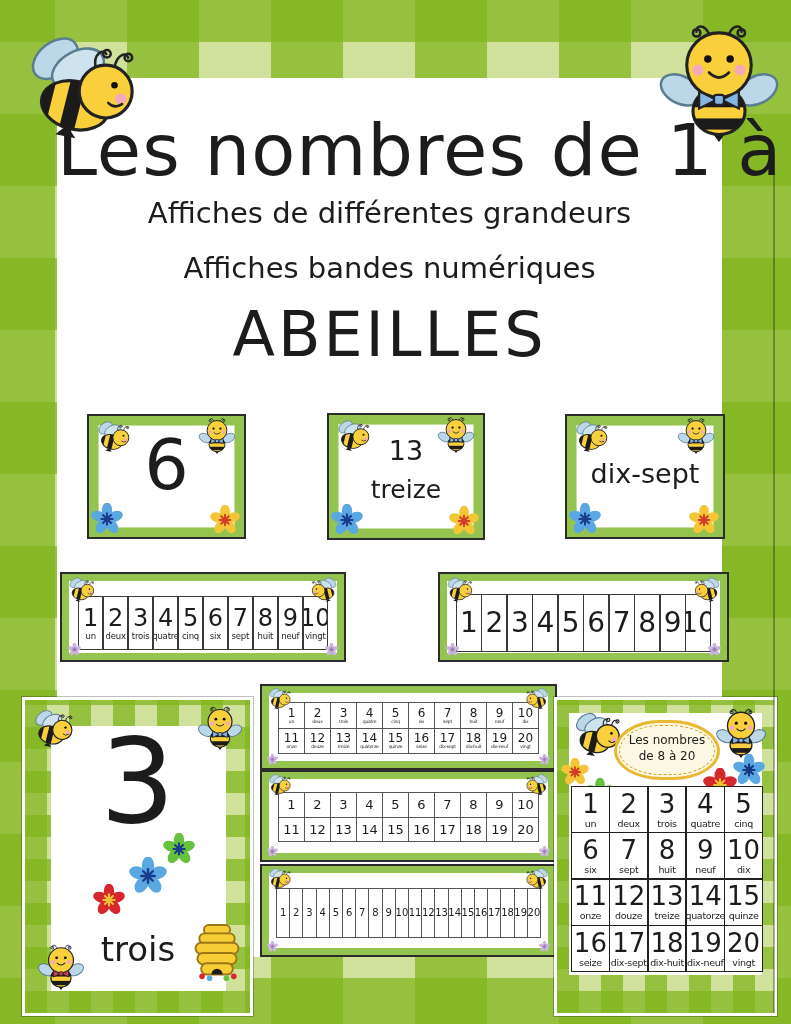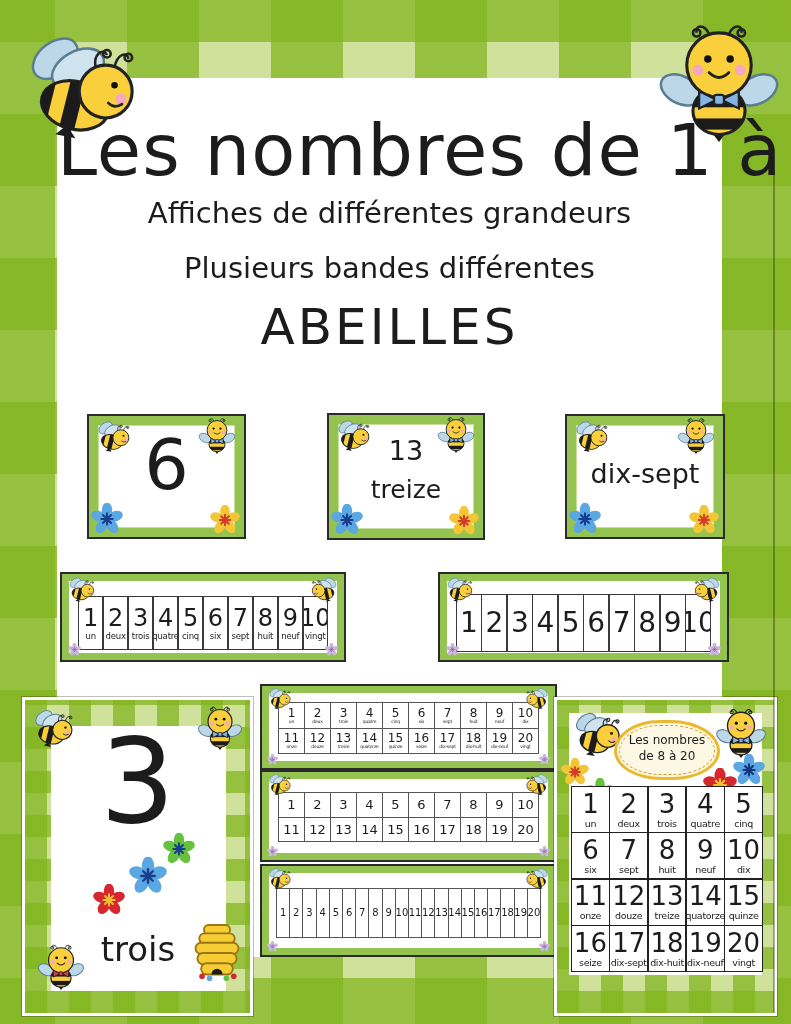--- a/index.html
+++ b/index.html
@@ -18,21 +18,21 @@
     background-image:
       repeating-linear-gradient(90deg, rgba(128,180,28,.72) 0 22px, transparent 22px 44px),
       repeating-linear-gradient(0deg,  rgba(128,180,28,.72) 0 22px, transparent 22px 44px);
   }
   .white-panel{background:#fff}
   .center-text{text-align:center}
 
   
   .main-title{left:57px;top:108px;width:665px;font-size:72px;letter-spacing:1px;white-space:nowrap;z-index:6}
   .subtitle{left:57px;width:665px;font-size:29px;z-index:6}
-  .theme-word{left:57px;top:298px;width:665px;font-size:50px;letter-spacing:3px;z-index:6}
+  .theme-word{left:57px;top:298px;width:665px;font-size:62px;letter-spacing:3px;z-index:6}
 
   
   .card{background:#94c44f;border:2px solid #2b2b2b;z-index:4}
   .card-inner{position:absolute;inset:9px;background:#fff;border:1px solid #c6dfa0}
   .card .bignum{position:absolute;left:0;right:0;top:14px;text-align:center;font-size:70px;line-height:1}
   .card .midnum{position:absolute;left:0;right:0;top:22px;text-align:center;font-size:27px;line-height:1}
   .card .midword{position:absolute;left:0;right:0;top:62px;text-align:center;font-size:25px;line-height:1}
   .card .soloword{position:absolute;left:0;right:0;top:44px;text-align:center;font-size:27px;line-height:1}
 
   
@@ -163,21 +163,21 @@
 
 <svg class="abs deco" style="left:20px;top:26px;width:126px;height:126px;z-index:5">
     <use href="#bee-side"></use>
   </svg>
 <svg class="abs deco" style="left:657px;top:18px;width:124px;height:124px;z-index:5">
     <use href="#bee-front"></use>
   </svg>
 
 <div class="abs center-text main-title">Les nombres de 1 à 20</div>
 <div class="abs center-text subtitle" style="top:196px">Affiches de différentes grandeurs</div>
-<div class="abs center-text subtitle" style="top:251px">Plusieurs bandes différentes</div>
+<div class="abs center-text subtitle" style="top:251px">Affiches bandes numériques</div>
 <div class="abs center-text theme-word">ABEILLES</div>
 
 <div class="abs card" style="left:87px;top:414px;width:155px;height:121px">
   <div class="card-inner"></div>
   <div class="bignum">6</div>
   <svg class="abs deco" style="left:6px;top:2px;width:38px;height:38px">
       <use href="#bee-side"></use>
     </svg>
   <svg class="abs deco" style="right:8px;top:0;width:38px;height:38px">
       <use href="#bee-front"></use>

